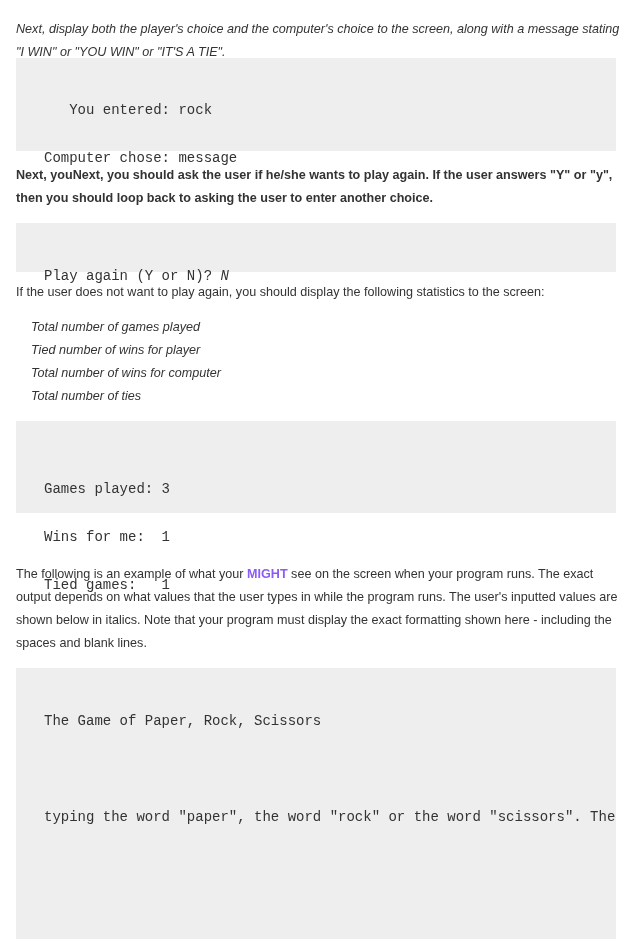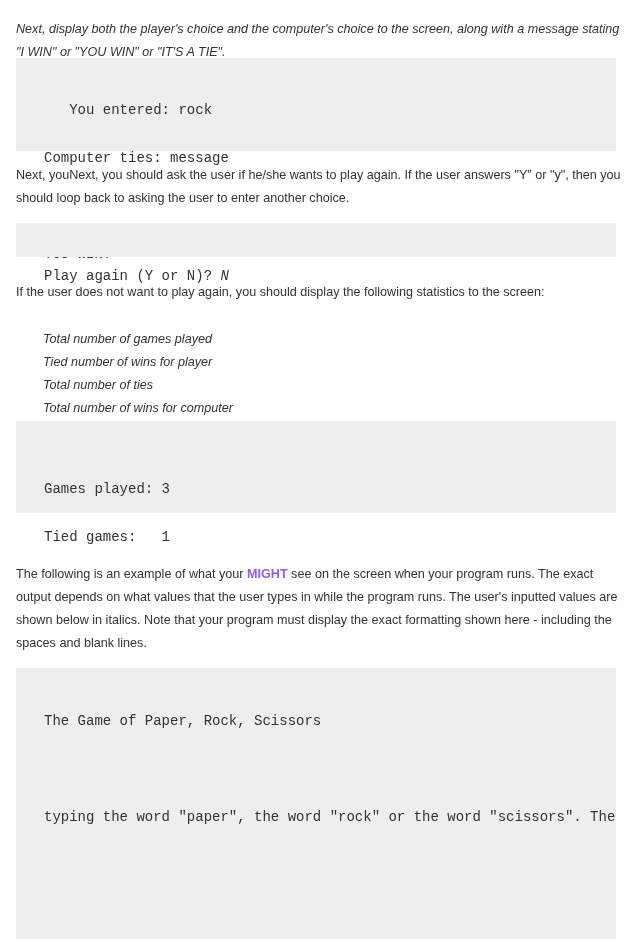--- a/index.html
+++ b/index.html
@@ -38,56 +38,57 @@
       white-space: pre;
       margin: 0;
     }
     .code .line { display: block; height: 16px; }
     .code .blank { display: block; height: 16px; }
     .code i { font-style: italic; }
     .stats-list {
       position: absolute;
       left: 31px;
       top: 316px;
-      margin: 12px;
+      margin: 0;
       padding: 0;
       list-style: none;
       font-style: italic;
       line-height: 23px;
     }
   </style>
 </head>
 <body>
 
 <p class="para" style="top:18px;font-style:italic;">Next, display both the player's choice and the computer's choice to the screen, along with a message stating "I WIN" or "YOU WIN" or "IT'S A TIE".</p>
 
 <div class="code" style="top:58px; height:93px; padding-top:12px;">
   <span class="line"><span>   You entered: </span><span>rock</span></span>
-  <span class="line"><span>Computer ties: </span><span>message</span></span>
+  <span class="line"><span>Computer chose: </span><span>message</span></span>
   <span class="blank"></span>
   <span class="line">YOU WIN!</span>
 </div>
 
-<p class="para" style="top:164px;">Next, youNext, you should ask the user if he/she wants to play again. If the user answers "Y" or "y", then you should loop back to asking the user to enter another choice.</p>
+<p class="para" style="top:164px;font-weight:bold;">Next, youNext, you should ask the user if he/she wants to play again. If the user answers "Y" or "y", then you should loop back to asking the user to enter another choice.</p>
 
-<div class="code" style="top:223px; height:34px; padding-top:13px;">
+<div class="code" style="top:223px; height:49px; padding-top:13px;">
   <span class="line"><span>Play again (Y or N)? </span><i>N</i></span>
 </div>
 
 <p class="para" style="top:281px;">If the user does not want to play again, you should display the following statistics to the screen:</p>
 
 <ul class="stats-list">
   <li>Total number of games played</li>
   <li>Tied number of wins for player</li>
+  <li>Total number of wins for computer</li>
   <li>Total number of ties</li>
-  <li>Total number of wins for computer</li>
 </ul>
 
 <div class="code" style="top:421px; height:92px; padding-top:28px;">
   <span class="line">Games played: 3</span>
+  <span class="line">Wins for me:  1</span>
   <span class="line">Tied games:   1</span>
 </div>
 
 <p class="para" style="top:563px;"><span>The following is an example of what your </span><b>MIGHT</b><span> see on the screen when your program runs. The exact output depends on what values that the user types in while the program runs. The user's inputted values are shown below in italics.  Note that your program must display the exact formatting shown here - including the spaces and blank lines.</span></p>
 
 <div class="code" style="top:668px; height:352px; padding-top:13px;">
   <span class="line">The Game of Paper, Rock, Scissors</span>
   <span class="blank"></span>
   <span class="line">typing the word "paper", the word "rock" or the word "scissors". The</span>
   

